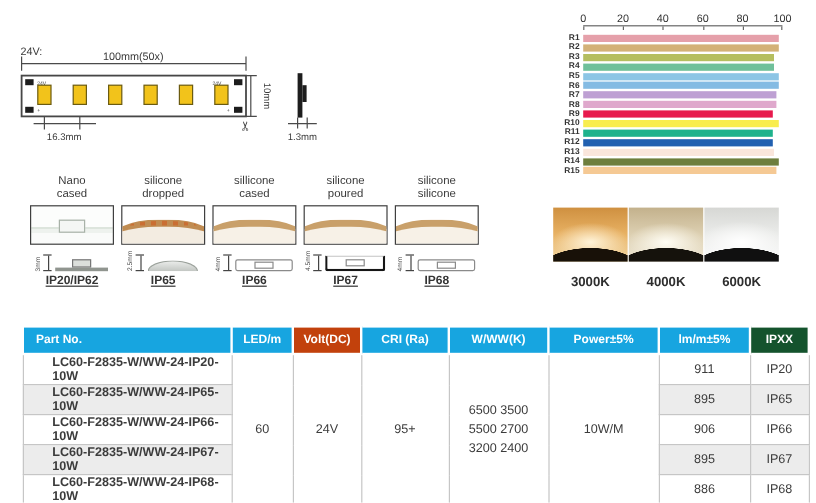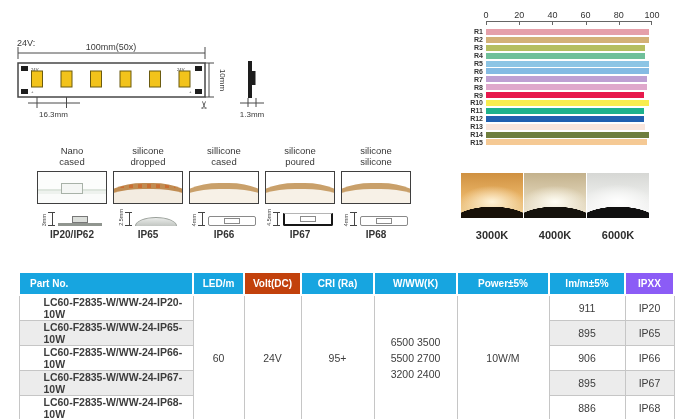--- a/index.html
+++ b/index.html
@@ -21,21 +21,21 @@
   .axis-labels span{position:absolute;transform:translateX(-50%);font-size:9px;color:#333;}
   .axis-line{margin-left:30px;width:166px;height:4px;border-top:1px solid #666;position:relative;}
   .axis-line i{position:absolute;top:0;width:1px;height:3px;background:#666;}
   .bars{margin-top:2px;}
   .bar-row{display:flex;align-items:center;height:7.9px;}
   .bar-label{width:27px;text-align:right;font-size:7px;font-weight:bold;color:#333;padding-right:3px;line-height:1;}
   .bar-track{width:166px;height:6px;position:relative;}
   .bar{display:block;height:6px;}
 
   
-  .enclosures{position:absolute;left:34px;top:146px;width:382px;display:flex;}
+  .enclosures{position:absolute;left:22px;top:146px;width:382px;display:flex;}
   .enc{width:76px;text-align:center;}
   .enc-title{font-size:9.5px;line-height:1.12;height:22px;color:#383838;}
   .photo{width:68px;height:31px;border:1.5px solid #3f3f3f;margin:3px auto 2px;position:relative;overflow:hidden;background:#fff;}
   .photo.nano{background:linear-gradient(180deg,#fcfdfc 0 56%,#dde5dd 56% 62%,#eef2ee 62% 72%,#fafbfa 72%);}
   .photo.nano::before{content:"";position:absolute;left:50%;top:34%;transform:translateX(-50%);width:20px;height:9px;border:1px solid #a8b2a8;background:#f4f6f4;}
   .photo .arc{position:absolute;left:-12px;right:-12px;top:11px;bottom:-22px;border-radius:45% 45% 0 0;background:#f7f1e7;border-top:6px solid #c9a06a;}
   .photo .arc.warm{border-top-color:#c08c52;background:#f3ece1;}
   .photo .leds{position:absolute;left:6px;right:6px;top:12px;height:4px;border-radius:50% 50% 0 0/100% 100% 0 0;background:repeating-linear-gradient(90deg,rgba(205,100,40,.75) 0 4px,rgba(255,255,255,0) 4px 9px);}
   .xs{display:flex;align-items:flex-end;justify-content:center;height:20px;margin-top:2px;}
   .dim-mark{display:flex;align-items:flex-end;margin-right:3px;}
@@ -43,21 +43,21 @@
   .ibeam{width:7px;height:12px;border-top:1px solid #444;border-bottom:1px solid #444;position:relative;margin-left:1px;}
   .ibeam::before{content:"";position:absolute;left:50%;top:0;bottom:0;width:1px;background:#444;}
   .profile{position:relative;}
   .p-nano{width:44px;height:9px;}
   .p-nano::after{content:"";position:absolute;left:0;right:0;bottom:0;height:3px;background:#90958f;}
   .p-nano::before{content:"";position:absolute;left:50%;transform:translateX(-50%);bottom:3px;width:14px;height:5px;background:#dcdfdb;border:1px solid #777;}
   .p-dome{width:40px;height:8px;background:linear-gradient(180deg,#e9ebe9,#c2c6c2);border:1px solid #9aa09a;border-bottom:none;border-radius:50% 50% 0 0/100% 100% 0 0;}
   .p-flat{width:46px;height:8px;background:#fff;border:1px solid #8a8a8a;border-radius:2px;}
   .p-flat::before,.p-channel::before{content:"";position:absolute;left:50%;top:50%;transform:translate(-50%,-50%);width:14px;height:4px;border:1px solid #8a8a8a;background:#fff;}
   .p-channel{width:46px;height:10px;background:#fff;border:2px solid #161616;border-top:1px solid #b5b5b5;border-radius:0 0 2px 2px;}
-  .ip-label{font-size:10px;font-weight:bold;color:#343434;margin-top:3px;}
+  .ip-label{font-size:10px;font-weight:bold;color:#343434;margin-top:3px;text-decoration:underline;}
 
   
   .cct{position:absolute;left:461px;top:173px;width:190px;}
   .cct-panels{display:flex;gap:1px;}
   .cct-panel{width:62px;height:45px;position:relative;overflow:hidden;}
   .cct-3000{background:
      radial-gradient(120% 75% at 50% 118%, #181108 57%, rgba(24,17,8,0) 58%),
      radial-gradient(80% 55% at 50% 64%, #fff3d8 0%, rgba(255,243,216,0) 65%),
      linear-gradient(180deg,#cf9040 0%,#e8b264 50%,#f2d8a6 100%);}
   .cct-4000{background:
@@ -360,21 +360,21 @@
     </colgroup>
     <thead>
       <tr>
         <th class="left" style="background: rgb(23, 165, 224);">Part No.</th>
         <th style="background: rgb(23, 165, 224); margin-top: 32px;">LED/m</th>
         <th style="background: #c2410c;">Volt(DC)</th>
         <th style="background: rgb(23, 165, 224);">CRI (Ra)</th>
         <th style="background: rgb(23, 165, 224);">W/WW(K)</th>
         <th style="background: rgb(23, 165, 224);">Power±5%</th>
         <th style="background: rgb(23, 165, 224);">lm/m±5%</th>
-        <th style="background: #8b5cf6;">IPXX</th>
+        <th style="background: #14532d;">IPXX</th>
       </tr>
     </thead>
     <tbody>
       <tr>
         <td class="part stripe">LC60-F2835-W/WW-24-IP20-10W</td>
         <td rowspan="5">60</td>
         <td rowspan="5">24V</td>
         <td rowspan="5">95+</td>
         <td rowspan="5" class="www">
           <div>6500 3500</div>

